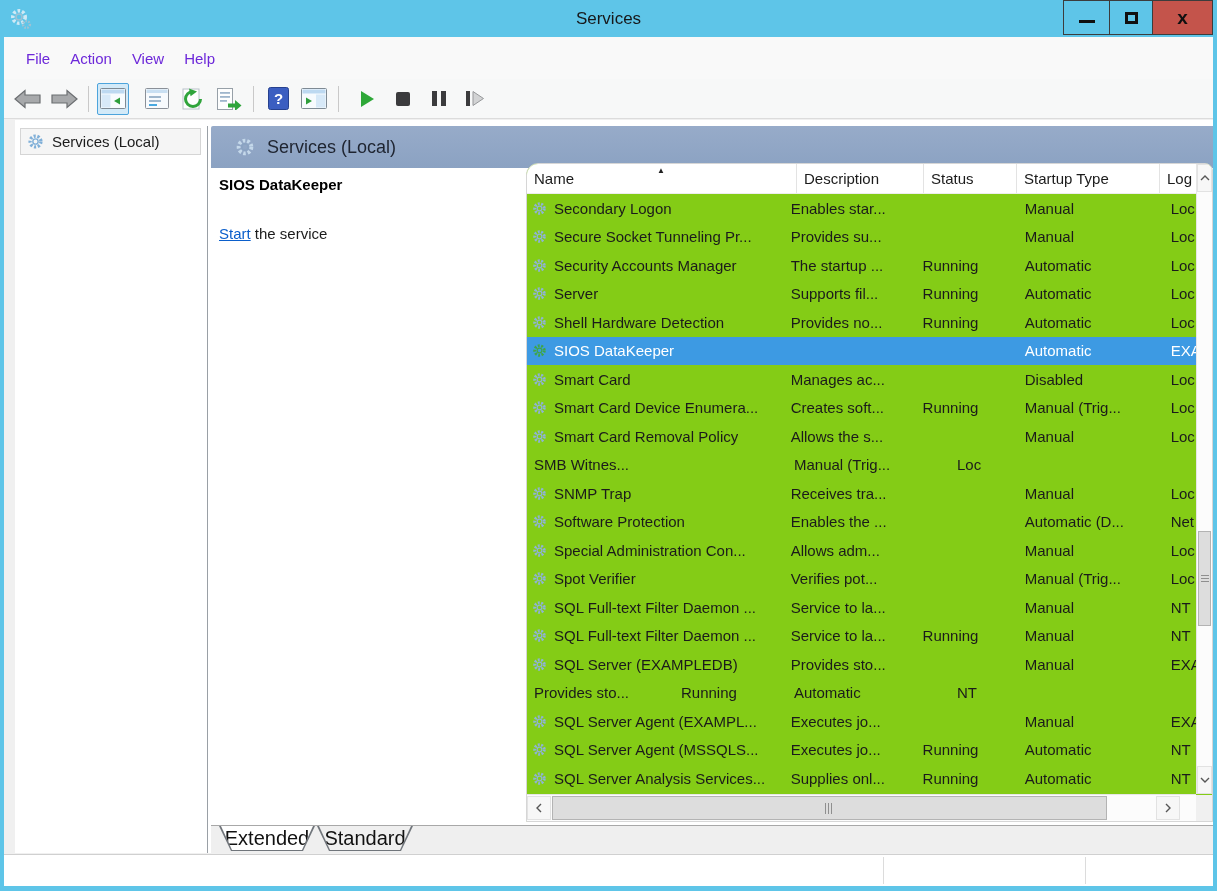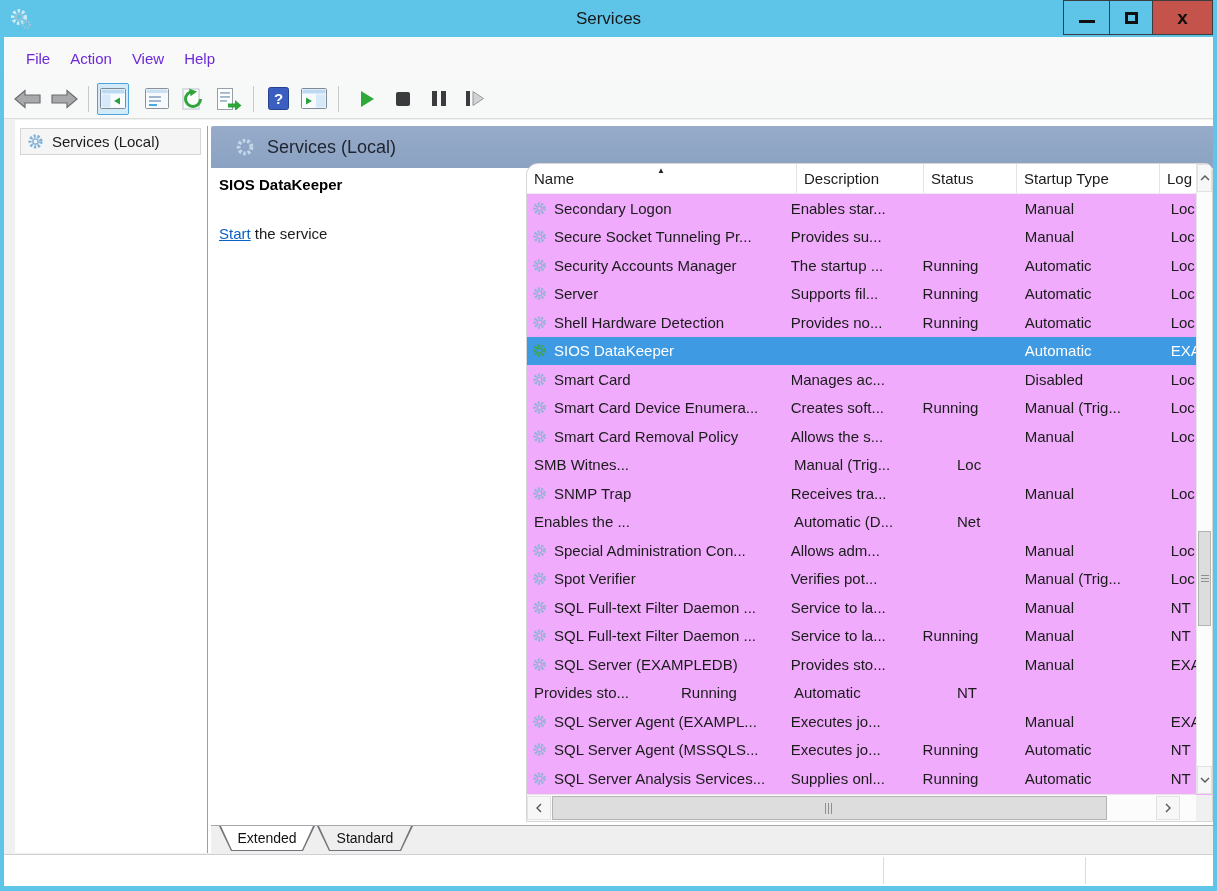--- a/index.html
+++ b/index.html
@@ -39,21 +39,21 @@
   .tree-panel{position:absolute;left:1px;top:6px;width:192px;height:727px;background:#fff;border-right:1px solid #9aa0a6;}
   .tree-item{position:absolute;left:4px;top:2px;width:181px;height:27px;border:1px solid #D5D5D5;background:#F5F5F5;display:flex;align-items:center;gap:8px;padding-left:6px;}
   .tree-item span{font-size:15px;color:#1b1b1b;}
   .main-panel{position:absolute;left:196px;top:6px;width:1013px;height:727px;background:#fff;}
   .band{position:absolute;left:0;top:0;width:1013px;height:42px;background:linear-gradient(#97ABC9,#8BA2C2);border-radius:2px 2px 0 0;display:flex;align-items:center;gap:12px;padding-left:24px;}
   .band-title{font-size:18px;color:#1e2430;}
   .svc-name{position:absolute;left:8px;top:50px;font-size:15px;font-weight:bold;color:#000;}
   .svc-action{position:absolute;left:8px;top:99px;font-size:15px;color:#1b1b1b;}
   .svc-action a{color:#0B5FCB;text-decoration:underline;cursor:pointer;}
   
-  .table-box{position:absolute;left:315px;top:37px;width:687px;height:659px;background:#f0abfc;border:1px solid #D6D6D6;border-radius:12px 8px 0 0;z-index:5;overflow:hidden;}
+  .table-box{position:absolute;left:315px;top:37px;width:687px;height:659px;background:#84cc16;border:1px solid #D6D6D6;border-radius:12px 8px 0 0;z-index:5;overflow:hidden;}
   .thead{position:absolute;left:0;top:0;width:669px;height:30px;display:flex;border-bottom:1px solid #EDEDED;background:#fff;}
   .th{font-size:15px;color:#1b1b1b;border-right:1px solid #E3E3E3;display:flex;align-items:center;padding-left:7px;position:relative;}
   .sort-arrow{position:absolute;left:130px;top:2px;font-size:8px;color:#222;}
   .col-name{width:270px;}
   .col-desc{width:127px;}
   .col-status{width:93px;}
   .col-startup{width:143px;}
   .col-log{width:36px;border-right:none;overflow:hidden;}
   .tbody{position:absolute;left:0;top:30px;width:669px;height:600px;overflow:hidden;}
   .trow{display:flex;height:28.5px;align-items:center;font-size:15px;color:#1b1b1b;gap:20px;}
@@ -77,21 +77,21 @@
   .hsb-btn{position:absolute;top:1px;width:24px;height:24px;background:#F7F7F7;border:1px solid #E2E2E2;display:flex;align-items:center;justify-content:center;}
   .hsb-left{left:0;}
   .hsb-right{right:16px;}
   .h-thumb{position:absolute;left:25px;top:1px;width:555px;height:24px;background:#DDDDDD;border:1px solid #B3B3B3;display:flex;align-items:center;justify-content:center;}
   .grip-v{width:9px;height:11px;background:repeating-linear-gradient(to right,#8f8f8f 0,#8f8f8f 1px,transparent 1px,transparent 3px);}
   .sb-corner{position:absolute;right:0;top:631px;width:16px;height:26px;background:#F0F0F0;}
   
   .tab-strip{position:absolute;left:0;top:699px;width:1013px;height:28px;background:#EFEFEF;border-top:1px solid #A8A8A8;}
   .tab{position:absolute;top:0;height:25px;}
   .tab-outer{position:absolute;inset:0;background:#70757B;clip-path:polygon(0 0,100% 0,calc(100% - 12px) 100%,12px 100%);}
-  .tab-inner{position:absolute;left:2px;right:2px;top:0;bottom:1px;clip-path:polygon(0 0,100% 0,calc(100% - 11px) 100%,11px 100%);display:flex;align-items:center;justify-content:center;font-size:14px;color:#111;}
+  .tab-inner{position:absolute;left:2px;right:2px;top:0;bottom:1px;clip-path:polygon(0 0,100% 0,calc(100% - 11px) 100%,11px 100%);display:flex;align-items:center;justify-content:center;font-size:20px;color:#111;}
   .tab.active .tab-inner{background:#FFFFFF;}
   .tab.inactive .tab-inner{background:#EFEFEF;}
   .tab-ext{left:8px;width:96px;}
   .tab-std{left:106px;width:96px;}
   
   .statusbar{position:absolute;left:4px;top:854px;width:1209px;height:32px;background:#FFFFFF;border-top:1px solid #D0D0D0;}
   .status-div{position:absolute;top:2px;bottom:2px;width:1px;background:#DCDCDC;}
 </style>
 </head>
 <body>
@@ -401,20 +401,29 @@
         </svg>
       </span>
       <span class="cell">SNMP Trap</span>
     </div>
     <div class="cell cell-desc">Receives tra...</div>
     <div class="cell cell-status"></div>
     <div class="cell cell-startup">Manual</div>
     <div class="cell cell-log">Loc</div>
   </div>
             <div class="trow">
+    <div class="cell cell-name">
+      <span class="gear-wrap">
+        <svg width="15" height="15" viewBox="0 0 16 16">
+          <circle cx="8" cy="8" r="5.1" fill="none" stroke="currentColor" stroke-width="3.1" stroke-dasharray="2.05 1.55"></circle>
+          <circle cx="8" cy="8" r="2.5" fill="none" stroke="currentColor" stroke-width="1.3"></circle>
+        </svg>
+      </span>
+      <span class="cell">Software Protection</span>
+    </div>
     <div class="cell cell-desc">Enables the ...</div>
     <div class="cell cell-status"></div>
     <div class="cell cell-startup">Automatic (D...</div>
     <div class="cell cell-log">Net</div>
   </div>
             <div class="trow">
     <div class="cell cell-name">
       <span class="gear-wrap">
         <svg width="15" height="15" viewBox="0 0 16 16">
           <circle cx="8" cy="8" r="5.1" fill="none" stroke="currentColor" stroke-width="3.1" stroke-dasharray="2.05 1.55"></circle>

